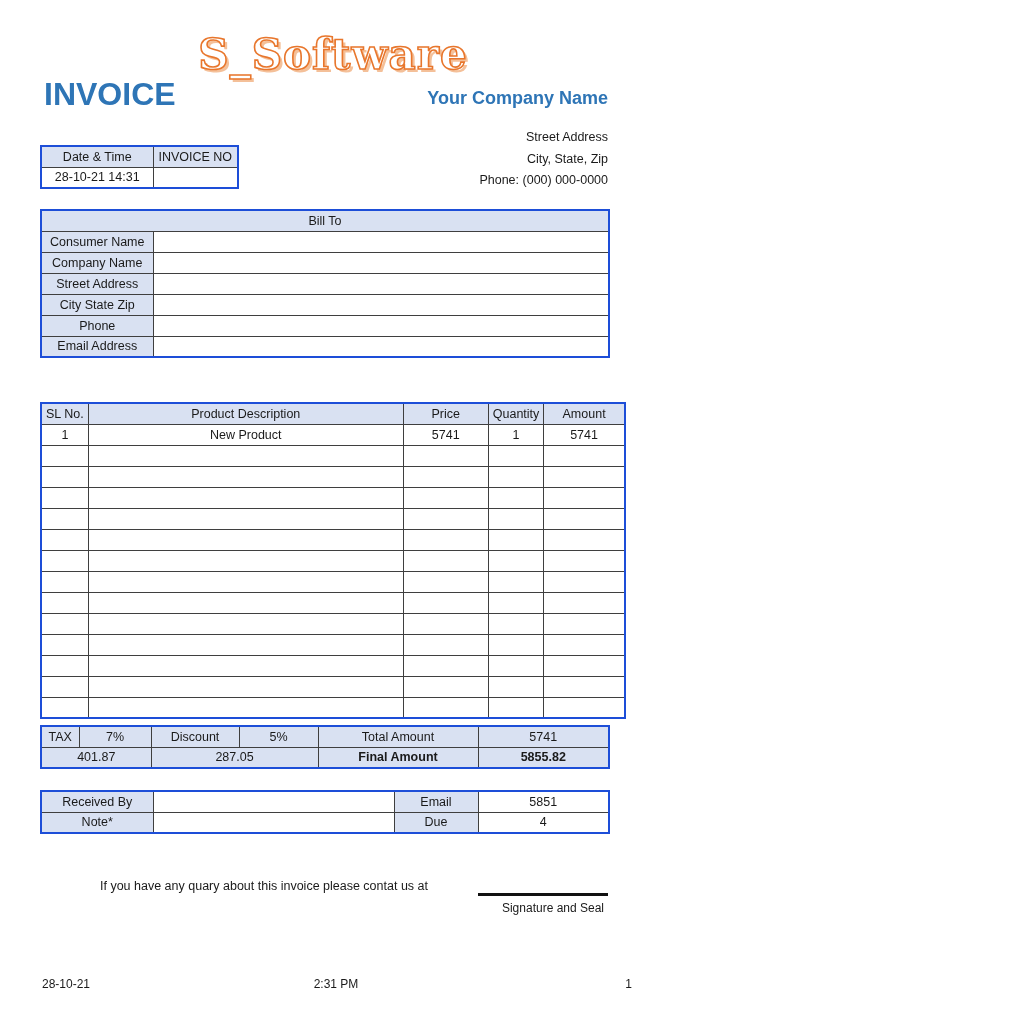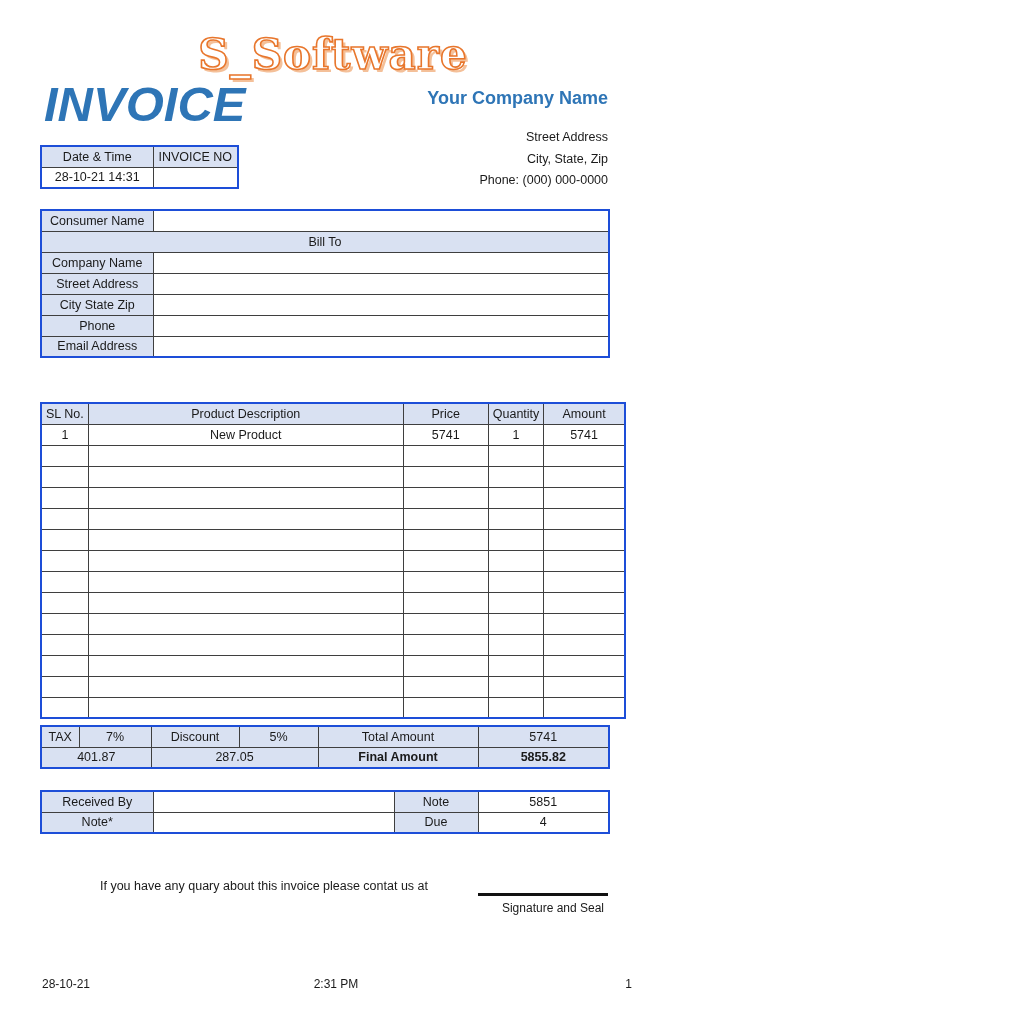--- a/index.html
+++ b/index.html
@@ -7,22 +7,22 @@
   body { font-family:"Liberation Sans", sans-serif; color:#1a1a1a; position:relative; }
   .page { position:absolute; inset:0; background:#ffffff; }
 
   
   .logo { position:absolute; top:30px; left:198px; width:270px; height:52px;
           font-family:"DejaVu Serif", serif; font-weight:bold; font-size:42px;
           letter-spacing:1px; text-align:center; color:#ffffff;
           -webkit-text-stroke:1.6px #e8762c;
           text-shadow:3px 3px 0 rgba(235,140,70,0.55); }
   @supports not (-webkit-text-stroke: 1px black) { .logo { color:#e8762c; text-shadow:none; } }
-  .invoice-title { position:absolute; top:76px; left:44px; font-size:49px; font-weight:bold;
-          color:#2e75b6; letter-spacing:0px;font-style:italic; }
+  .invoice-title { position:absolute; top:76px; left:44px; font-size:32px; font-weight:bold;
+          color:#2e75b6; letter-spacing:0px; }
   .company-name { position:absolute; top:88px; left:300px; width:308px; text-align:right;
           font-size:18px; font-weight:bold; color:#2e75b6; }
   .address-block { position:absolute; top:127px; left:300px; width:308px; text-align:right;
           font-size:12.5px; line-height:21.5px; color:#1a1a1a; }
 
   
   table { border-collapse:collapse; table-layout:fixed; }
   td, th { border:1px solid #3f3f3f; font-size:12.5px; font-weight:normal;
            padding:0 4px; overflow:hidden; white-space:nowrap; height:21px; vertical-align:middle; }
   .outer { border:2px solid #1d4ed8; }
@@ -77,26 +77,26 @@
   </tbody>
     </table>
 
   <table class="billto-table outer">
     <colgroup>
         <col style="width:112px">
         <col style="width:456px">
       </colgroup>
     <tbody>
         <tr>
+          <td colspan="2" class="fill c">Bill To</td>
+        </tr>
+    <tr>
       <td class="fill l">Consumer Name</td>
       <td></td>
     </tr>
-    <tr>
-          <td colspan="2" class="fill c">Bill To</td>
-        </tr>
     <tr>
       <td class="fill l">Company Name</td>
       <td></td>
     </tr>
     <tr>
       <td class="fill l">Street Address</td>
       <td></td>
     </tr>
     <tr>
       <td class="fill l">City State Zip</td>
@@ -263,21 +263,21 @@
     <colgroup>
       <col style="width:112px">
         <col style="width:241px">
         <col style="width:84px">
         <col style="width:131px">
     </colgroup>
     <tbody>
         <tr>
       <td class="fill c">Received By</td>
       <td></td>
-      <td class="fill c">Note</td>
+      <td class="fill c">Email</td>
       <td class="c">5851</td>
     </tr>
     <tr>
       <td class="fill c">Note*</td>
       <td></td>
       <td class="fill c">Due</td>
       <td class="c">4</td>
     </tr>
   </tbody>
     </table>

